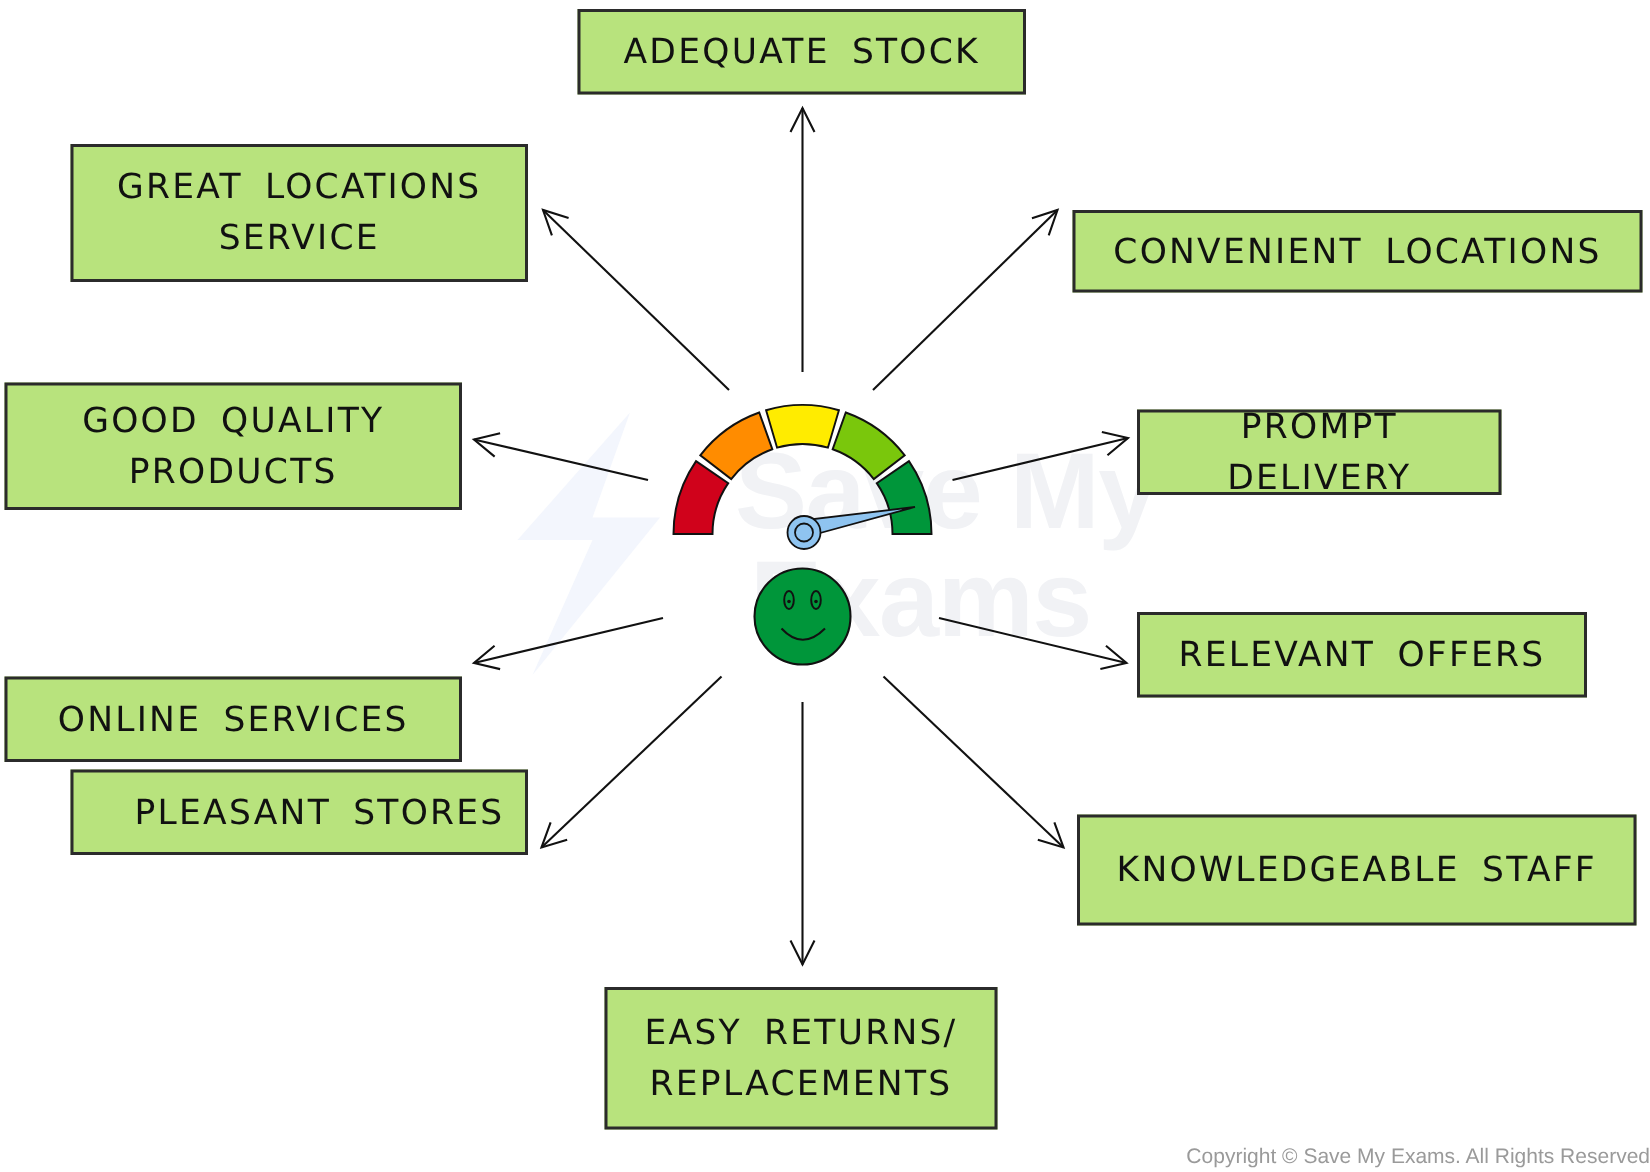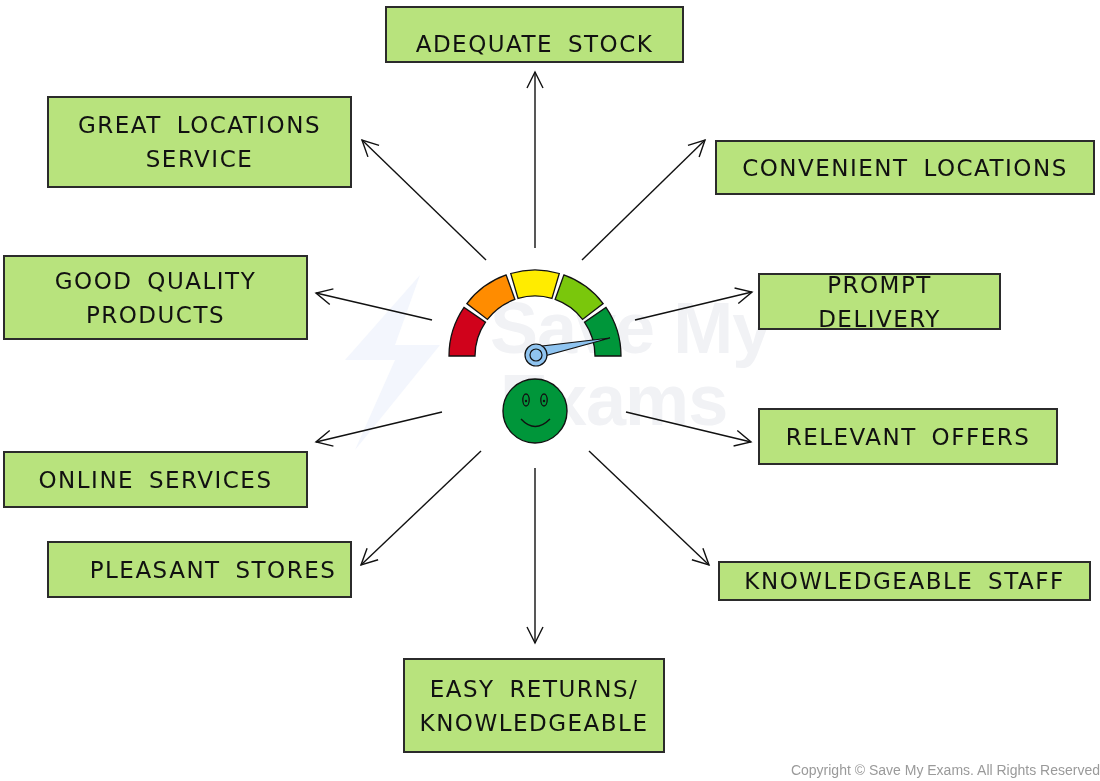--- a/index.html
+++ b/index.html
@@ -73,21 +73,21 @@
     <g>
       <circle id="smiley" cx="535" cy="411" r="32" fill="#00963a" stroke="#111" stroke-width="1.4"></circle>
       <ellipse cx="526" cy="400" rx="3.2" ry="6" fill="none" stroke="#111" stroke-width="1.3"></ellipse>
       <circle cx="526" cy="401" r="1.2" fill="#111"></circle>
       <ellipse cx="544" cy="400" rx="3.2" ry="6" fill="none" stroke="#111" stroke-width="1.3"></ellipse>
       <circle cx="544" cy="401" r="1.2" fill="#111"></circle>
       <path d="M521,419 Q535,434 550,419" fill="none" stroke="#111" stroke-width="1.4"></path>
     </g>
   </svg>
 
-  <div class="box" style="left:385px; top:6px; width:299px; height:57px;align-items:flex-end;">
+  <div class="box" style="left:385px; top:6px; width:299px; height:57px;">
     <span>ADEQUATE STOCK</span>
   </div>
   <div class="box" style="left:47px; top:96px; width:305px; height:92px;">
     <span>GREAT LOCATIONS
 SERVICE</span>
   </div>
   <div class="box" style="left:715px; top:140px; width:380px; height:55px;">
     <span>CONVENIENT LOCATIONS</span>
   </div>
   <div class="box" style="left:3px; top:255px; width:305px; height:85px;">
@@ -96,25 +96,25 @@
   </div>
   <div class="box" style="left:758px; top:273px; width:243px; height:57px;">
     <span>PROMPT DELIVERY</span>
   </div>
   <div class="box" style="left:3px; top:415px; width:305px; height:57px;margin-top:36px;">
     <span>ONLINE SERVICES</span>
   </div>
   <div class="box" style="left:758px; top:408px; width:300px; height:57px;">
     <span>RELEVANT OFFERS</span>
   </div>
-  <div class="box" style="left:47px; top:541px; width:305px; height:57px;padding-left:27px;">
+  <div class="box" style="left:47px; top:513px; width:305px; height:57px;padding-left:27px;">
     <span>PLEASANT STORES</span>
   </div>
-  <div class="box" style="left:718px; top:561px; width:373px; height:40px;">
+  <div class="box" style="left:718px; top:543px; width:373px; height:74px;">
     <span>KNOWLEDGEABLE STAFF</span>
   </div>
   <div class="box" style="left:403px; top:658px; width:262px; height:95px;">
     <span>EASY RETURNS/
-KNOWLEDGEABLE</span>
+REPLACEMENTS</span>
   </div>
 
   <div class="copyright">Copyright © Save My Exams. All Rights Reserved</div>
 </div>
 
 </body></html>

